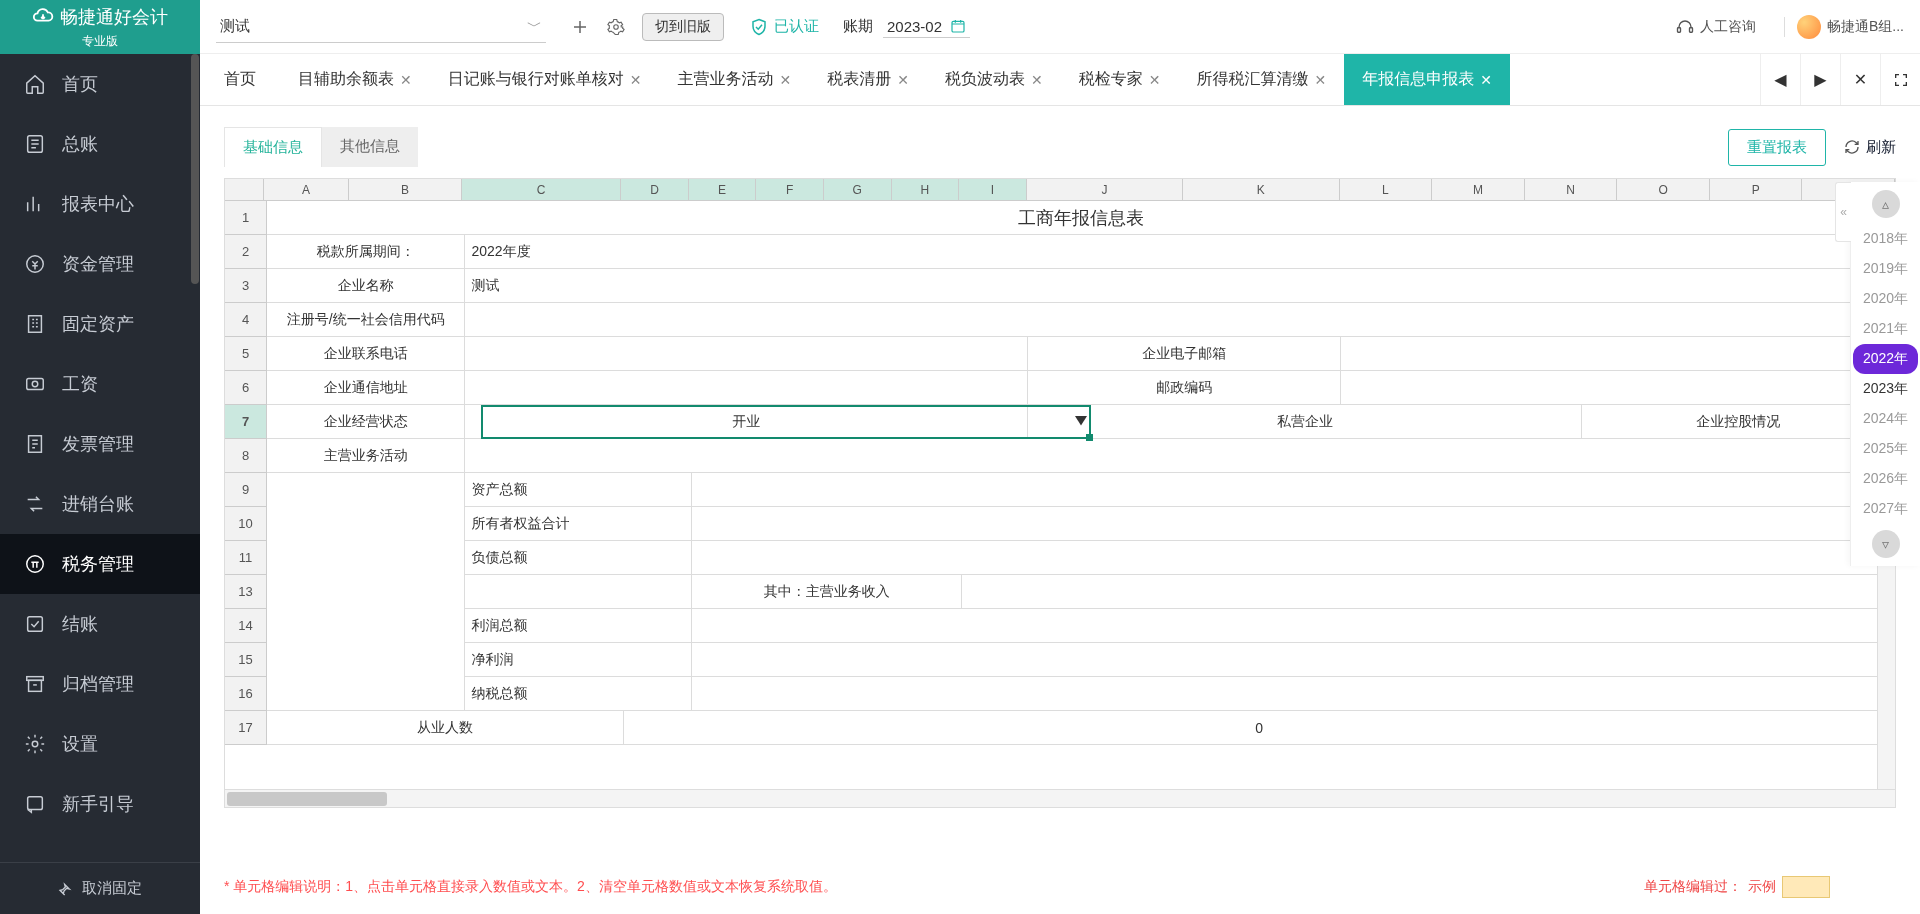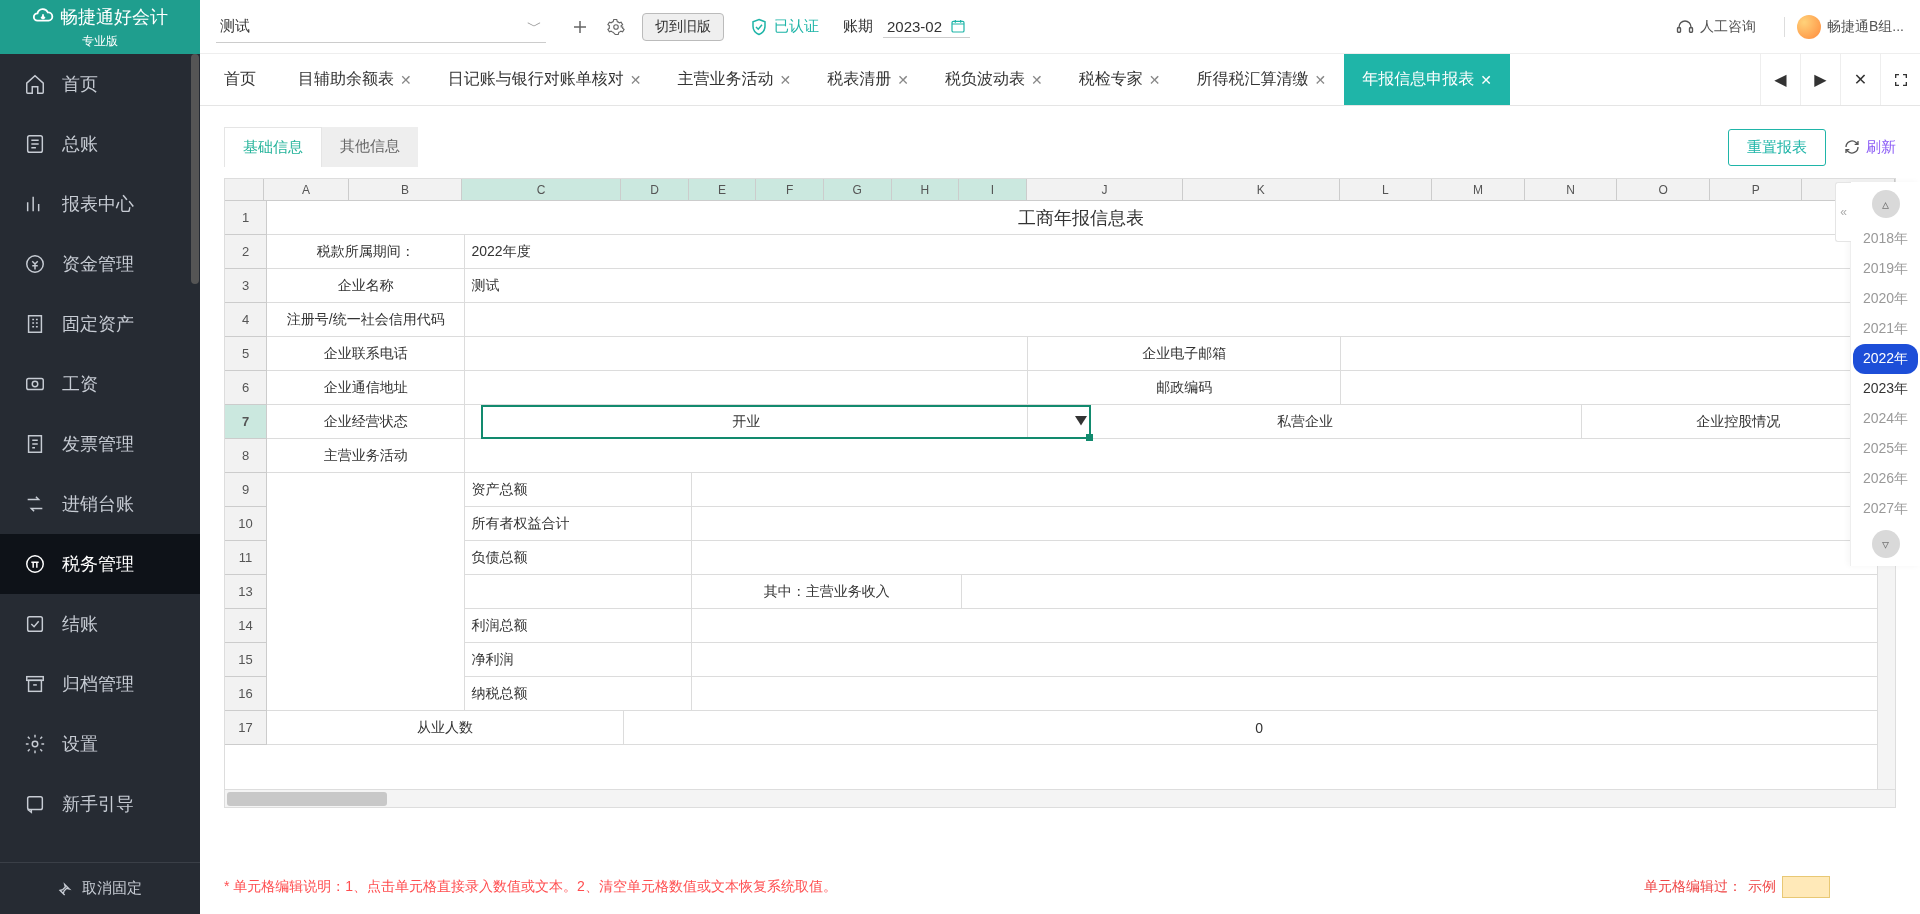--- a/index.html
+++ b/index.html
@@ -46,21 +46,21 @@
 
 
 .content { position:absolute; left:200px; top:106px; right:0; bottom:0; background:#fff; padding:20px 24px 0 24px; }
 .sub-tabs-row { display:flex; align-items:center; height:42px; }
 .sub-tabs { display:flex; }
 .sub-tab { padding:10px 18px; font-size:15px; color:#666; background:#f1f1f1; cursor:pointer; }
 .sub-tab.active { color:#24B39A; background:#fff; border:1px solid #e5e5e5; border-bottom:none; }
 .sub-tab:not(.active) { background:#EEEEEE; }
 .sub-actions { margin-left:auto; display:flex; align-items:center; gap:18px; }
 .btn-outline { border:1px solid #1FB5A8; color:#1FB5A8; background:#fff; border-radius:3px; padding:8px 18px; font-size:15px; cursor:pointer; }
-.btn-refresh { display:flex; align-items:center; gap:6px; color:#8b5cf6; font-size:15px; cursor:pointer; }
+.btn-refresh { display:flex; align-items:center; gap:6px; color:#0f172a; font-size:15px; cursor:pointer; }
 
 
 .sheet-wrap { position:relative; margin-top:10px; border:1px solid #ddd; height:630px; overflow:hidden; }
 .col-headers { display:flex; height:22px; background:#F2F2F2; border-bottom:1px solid #ccc; font-size:12px; color:#555; }
 .corner { width:42px; border-right:1px solid #ccc; background:#F2F2F2; }
 .col-h { border-right:1px solid #ccc; display:flex; align-items:center; justify-content:center; }
 .col-h.sel { background:#CBE8DF; }
 .grid { position:relative; }
 .row { display:flex; height:34px; }
 .row-h { width:42px; flex:0 0 42px; border-right:1px solid #ccc; border-bottom:1px solid #ccc; background:#F2F2F2; display:flex; align-items:center; justify-content:center; font-size:13px; color:#555; }
@@ -70,21 +70,21 @@
 .cell.title { font-size:18px; justify-content:center; border-right:none; }
 .selected-cell { position:absolute; border:2px solid #128A6E; background:transparent; pointer-events:none; }
 .selected-cell .handle { position:absolute; right:-4px; bottom:-4px; width:7px; height:7px; background:#128A6E; }
 .dropdown-caret { position:absolute; width:12px; height:12px; pointer-events:none; }
 
 
 .year-rail { position:absolute; right:0; top:182px; width:70px; background:#fff; border-left:1px solid #eee; display:flex; flex-direction:column; align-items:center; padding:8px 0; gap:6px; }
 .rail-arrow { width:28px; height:28px; border-radius:50%; background:#d9d9d9; display:flex; align-items:center; justify-content:center; color:#777; font-size:14px; cursor:pointer; }
 .rail-collapse { width:16px; height:60px; background:#fff; border:1px solid #e5e5e5; border-right:none; position:absolute; left:-16px; top:0; border-radius:3px 0 0 3px; display:flex; align-items:center; justify-content:center; color:#aaa; font-size:12px; cursor:pointer; }
 .year { font-size:14px; color:#999; padding:6px 10px; cursor:pointer; border-radius:12px; }
-.year.active { background:#1d4ed8; color:#fff; }
+.year.active { background:#6d28d9; color:#fff; }
 .year.current { color:#333; }
 
 
 .footer-note { position:absolute; left:224px; right:90px; bottom:16px; display:flex; align-items:center; font-size:14px; }
 .footer-note .warn { color:#FF4D4F; }
 .footer-note .rightpart { margin-left:auto; display:flex; align-items:center; gap:6px; color:#ef4444; }
 .example-chip { width:48px; height:22px; background:#FFE9B8; border:1px solid #e8c874; }
 
 
 .hscroll { position:absolute; left:0; right:0; bottom:0; height:18px; background:#f4f4f4; border-top:1px solid #ddd; }

